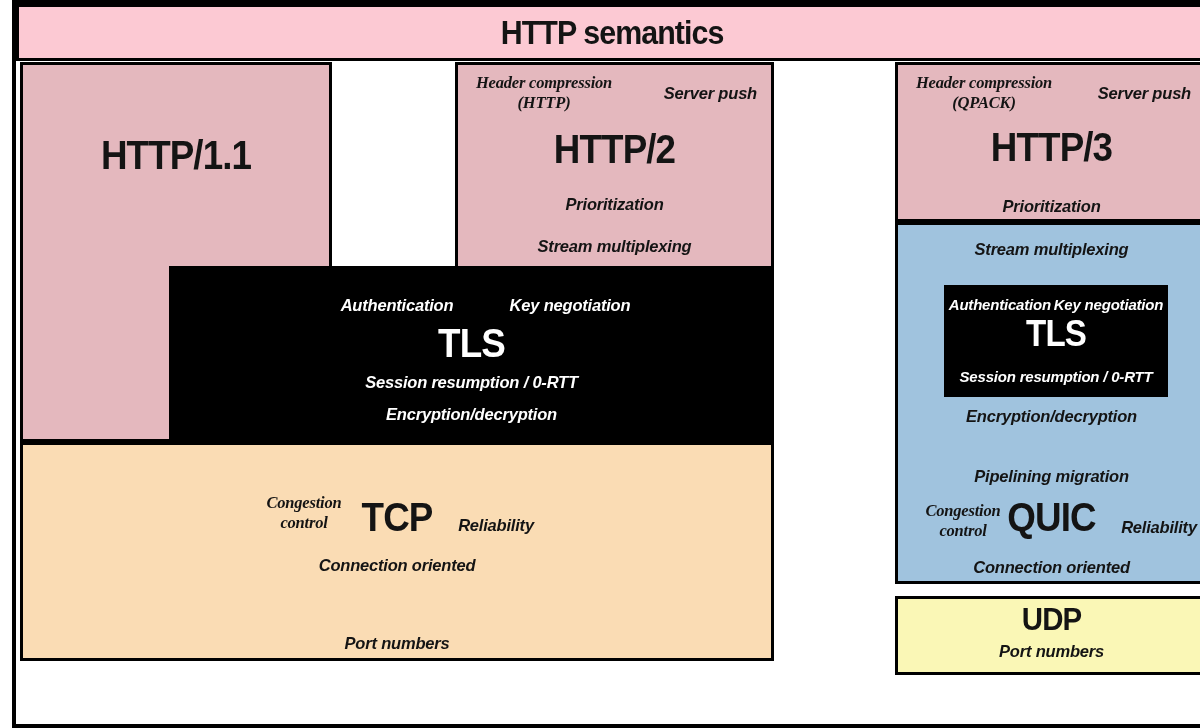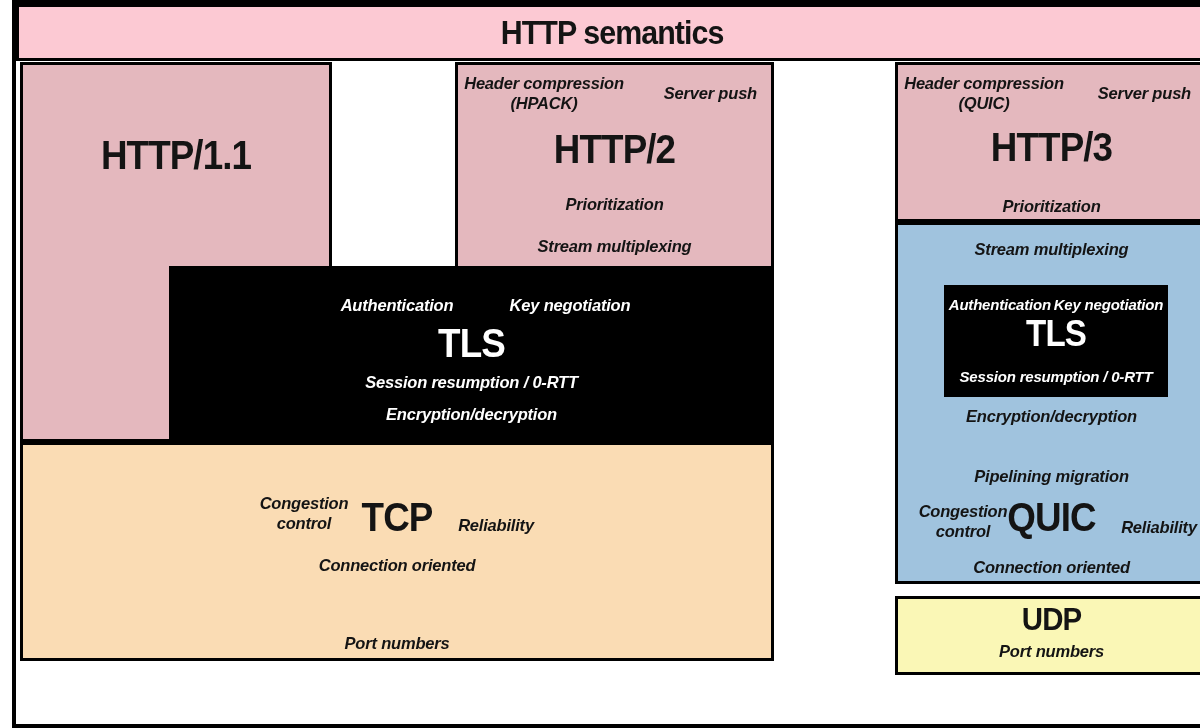--- a/index.html
+++ b/index.html
@@ -20,52 +20,52 @@
   .tls-quic  { left:46px; top:60px; width:224px;  height:112px; background:var(--tls_bg,#000); border:2px solid var(--border,#000); }
   .udp       { left:879px;top:592px;width:313px;  height:79px;  background:var(--udp,#FAF7B6); }
   .ipbar     { left:0;    top:657px;width:1192px; height:63px;  background:var(--ip,#BDEEFA); display:flex; align-items:center; justify-content:center; }
 
   .abs { position:absolute; }
   .ctr { left:0; right:0; text-align:center; }
   .title { font-weight:700; letter-spacing:-1px; transform:scaleX(.92); white-space:nowrap; }
   .t40 { font-size:40px; }
   .t34 { font-size:33px; }
   .feat { font-style:italic; font-weight:700; font-size:16.5px; letter-spacing:-0.2px; line-height:20px; white-space:nowrap; }
-  .blk2 { white-space:normal; }
+  .blk2 { white-space:normal;font-family:Liberation Serif, serif; }
   .w { color:var(--tls_fg,#fff); }
   .tlsrow { display:flex; justify-content:space-evenly; padding-top:8px; }
 </style>
 </head>
 <body>
 
 <div class="stage">
 
   <div class="box banner">
     <div class="title t34">HTTP semantics</div>
   </div>
 
   <div class="box http11">
     <div class="abs ctr title t40" style="top:68px;">HTTP/1.1</div>
   </div>
 
   <div class="box http2">
     <div class="abs feat blk2" style="left:6px; top:8px; width:160px; text-align:center;">
       <div>Header compression</div>
-      <div>(HPACK)</div>
+      <div>(HTTP)</div>
     </div>
     <div class="abs feat" style="right:14px; top:18px;">Server push</div>
     <div class="abs ctr title t40" style="top:62px;">HTTP/2</div>
     <div class="abs ctr feat" style="top:129px;">Prioritization</div>
     <div class="abs ctr feat" style="top:171px;">Stream multiplexing</div>
   </div>
 
   <div class="box http3">
     <div class="abs feat blk2" style="left:6px; top:8px; width:160px; text-align:center;">
       <div>Header compression</div>
-      <div>(QUIC)</div>
+      <div>(QPACK)</div>
     </div>
     <div class="abs feat" style="right:14px; top:18px;">Server push</div>
     <div class="abs ctr title t40" style="top:60px;">HTTP/3</div>
     <div class="abs ctr feat" style="top:131px;">Prioritization</div>
   </div>
 
   <div class="box tls-left">
     <div class="abs feat w" style="left:145px; top:26px; width:160px; text-align:center;">Authentication</div>
     <div class="abs feat w" style="left:318px; top:26px; width:160px; text-align:center;">Key negotiation</div>
     <div class="abs ctr title t40 w" style="top:52px;">TLS</div>

